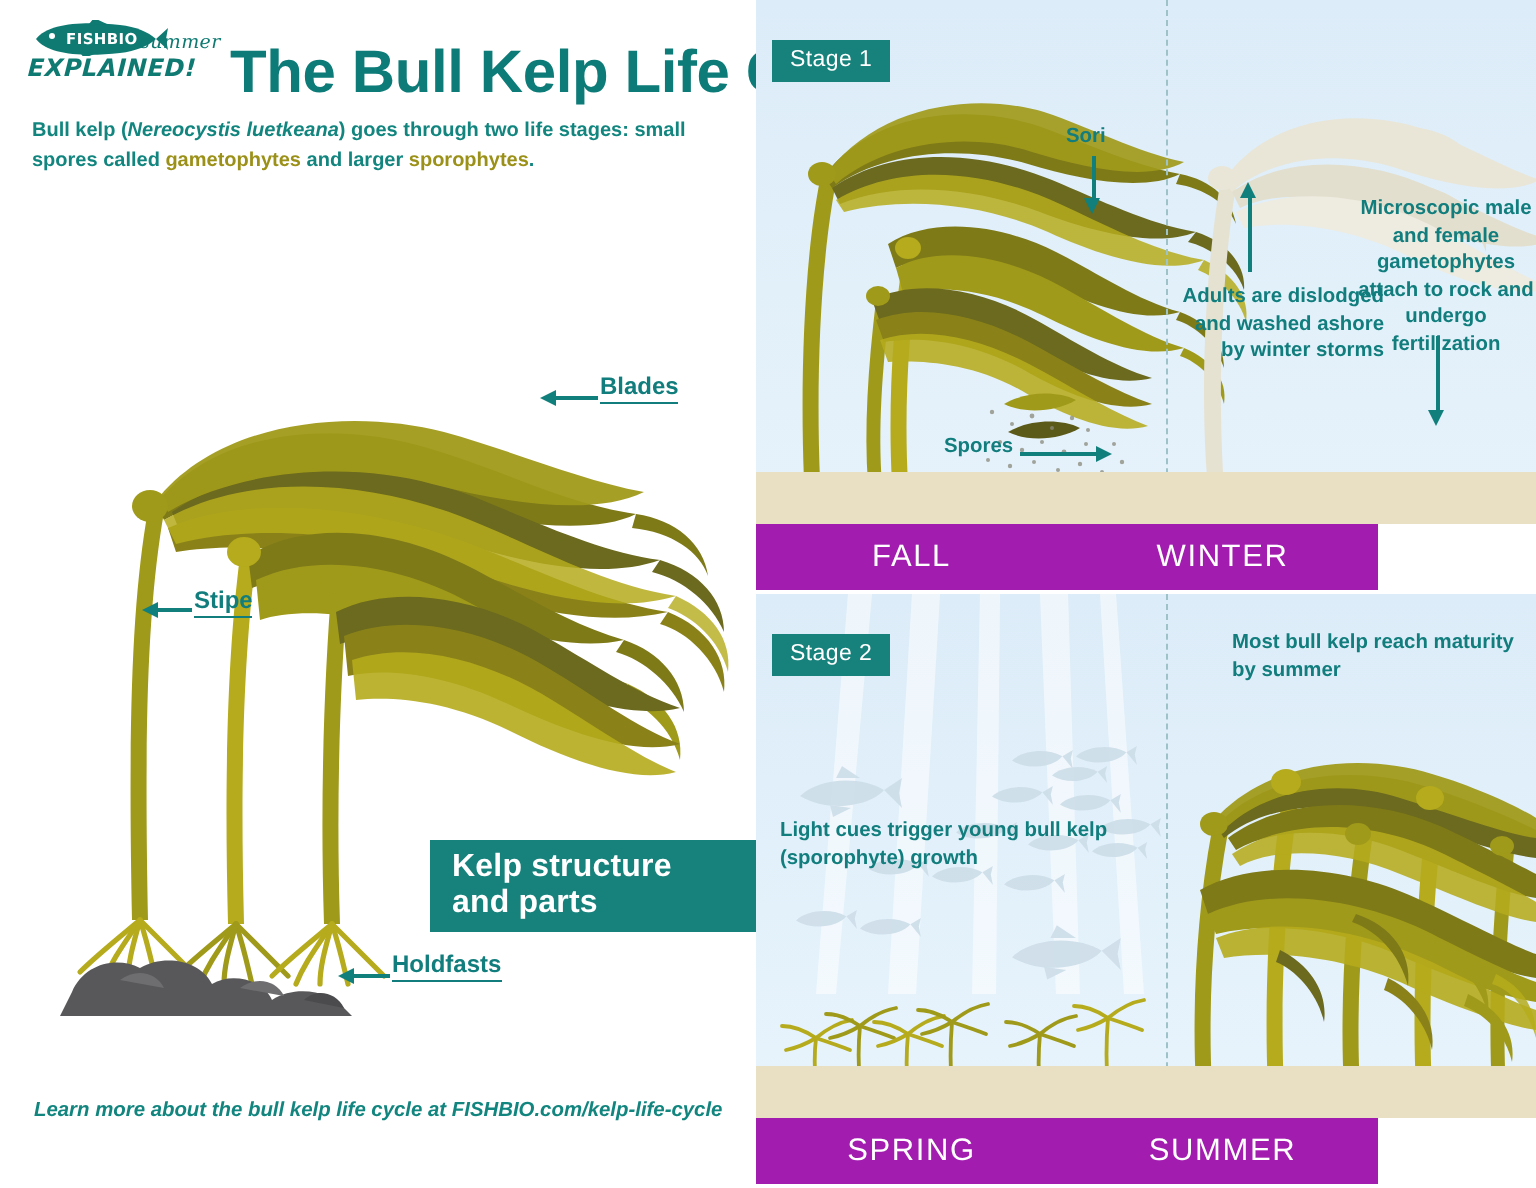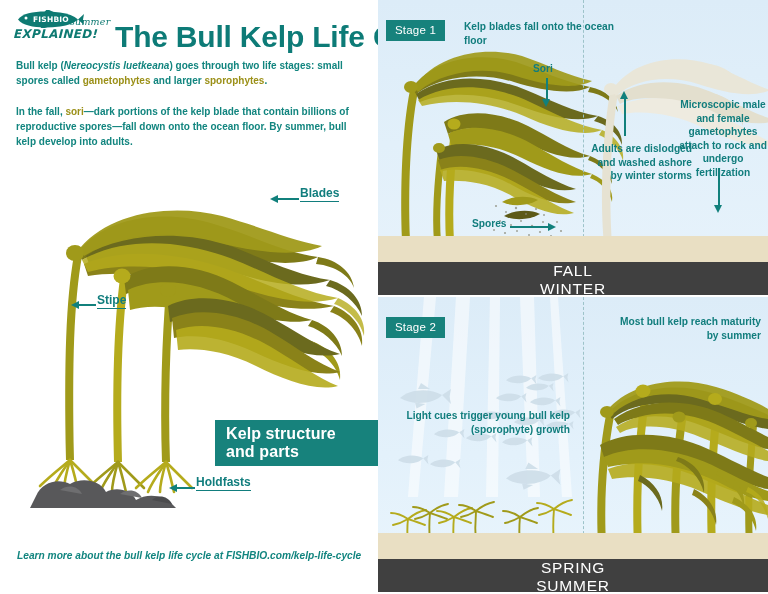--- a/index.html
+++ b/index.html
@@ -155,35 +155,33 @@
 
   .scene {
     position: absolute;
     left: 0; top: 0;
     width: 390px; height: 262px;
     background: linear-gradient(to bottom, #dcecf8 0%, #e2f0fa 55%, #e6f2fb 100%);
     overflow: hidden;
   }
   .scene.spring-scene {
     background: linear-gradient(to bottom, #dcecf8 0%, #e3f1fb 60%, #e8f4fc 100%);
-    text-align: right;
   }
   .sand {
     position: absolute;
     left: 0; bottom: 0;
     width: 390px; height: 26px;
     background: #e9dfc3;
   }
   .season-bar {
     position: absolute;
     left: 0; top: 262px;
-    width: 390px; height: 33px;
-    background: #404040;
+    width: 311px; height: 33px;
+    background: #a21caf;
     display: flex;
-    flex-direction: column;
   }
   .season-cell {
     flex: 1;
     display: flex;
     align-items: center;
     justify-content: center;
     color: #ffffff;
     font-size: 15.5px;
     letter-spacing: .8px;
   }
@@ -302,23 +300,20 @@
       <div class="logo-sci">summer</div>
       <div class="logo-expl">EXPLAINED!</div>
     </div>
 
     <div id="page-title">The Bull Kelp Life Cycle</div>
 
     <div id="intro-1" class="intro-para">
       <span>Bull kelp (</span><i>Nereocystis luetkeana</i><span>) goes through two life stages: small spores called </span><span class="hl-olive">gametophytes</span><span> and larger </span><span class="hl-olive">sporophytes</span><span>.</span>
     </div>
 
-    <div id="intro-2" class="intro-para">
-      <span>In the fall, </span><span class="hl-olive">sori</span><span>—dark portions of the kelp blade that contain billions of reproductive spores—fall down onto the ocean floor. By summer, bull kelp develop into adults.</span>
-    </div>
 
     <svg id="kelp-illustration" viewBox="0 0 378 350">
       <defs>
         <g id="blade-cluster"></g>
       </defs>
 
       <path d="M74 95 C66 140 64 200 66 300 L74 300 C72 200 74 142 82 96 Z" fill="#a09a1a"></path>
       <path d="M120 118 C114 165 112 225 114 302 L122 302 C120 225 122 167 128 119 Z" fill="#b5ab1c"></path>
       <path d="M166 130 C162 180 160 240 162 302 L170 302 C168 240 170 182 174 131 Z" fill="#a09a1a"></path>
 
@@ -495,21 +490,20 @@
           </g>
 
           <path d="M330 252 C338 242 354 240 363 246 C372 240 384 244 388 253 L390 259 L324 259 Z" fill="#58585a"></path>
           <path d="M350 246 C357 241 366 242 370 248 Z" fill="#6e6e70"></path>
         </svg>
 
         <div class="divider"></div>
 
         <div id="chip-stage1" class="stage-chip">Stage 1</div>
 
-        <div id="cap-fall" class="caption">Kelp blades fall onto the ocean floor</div>
 
         <div id="lbl-sori" class="lbl-small">Sori</div>
         <div id="arr-sori" class="arrow-v down"></div>
 
         <div id="lbl-spores" class="lbl-small">Spores</div>
         <div id="arr-spores" class="arrow-h2"></div>
 
         <div id="arr-adults" class="arrow-v up"></div>
         <div id="cap-winter-adult" class="caption">Adults are dislodged and washed ashore by winter storms</div>
 

